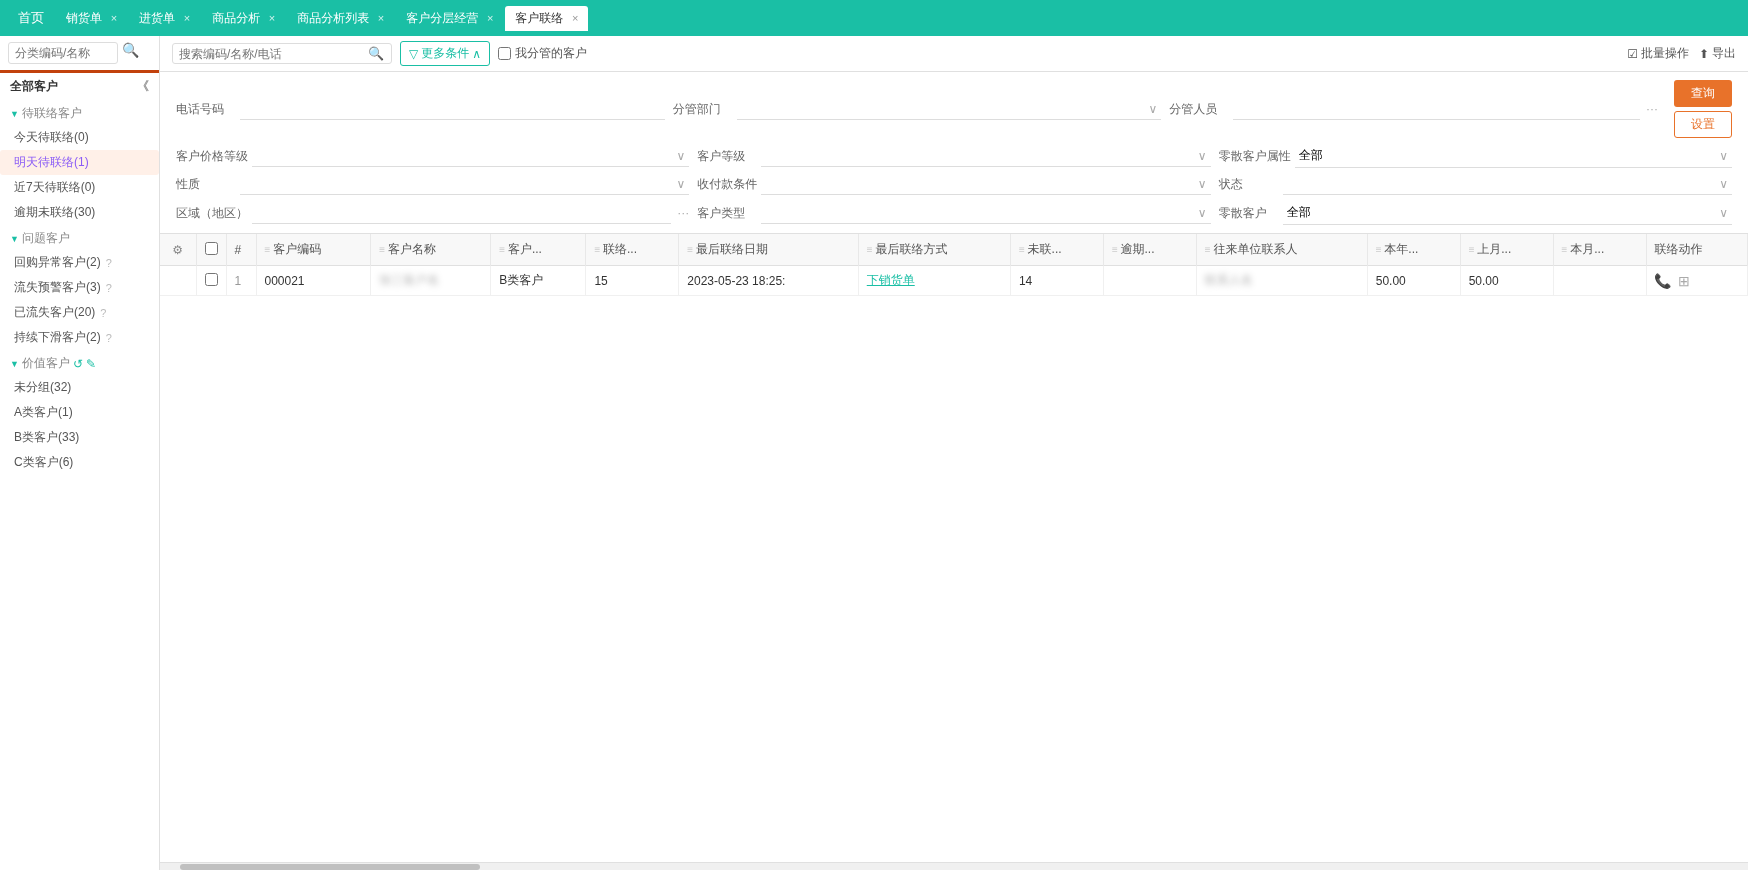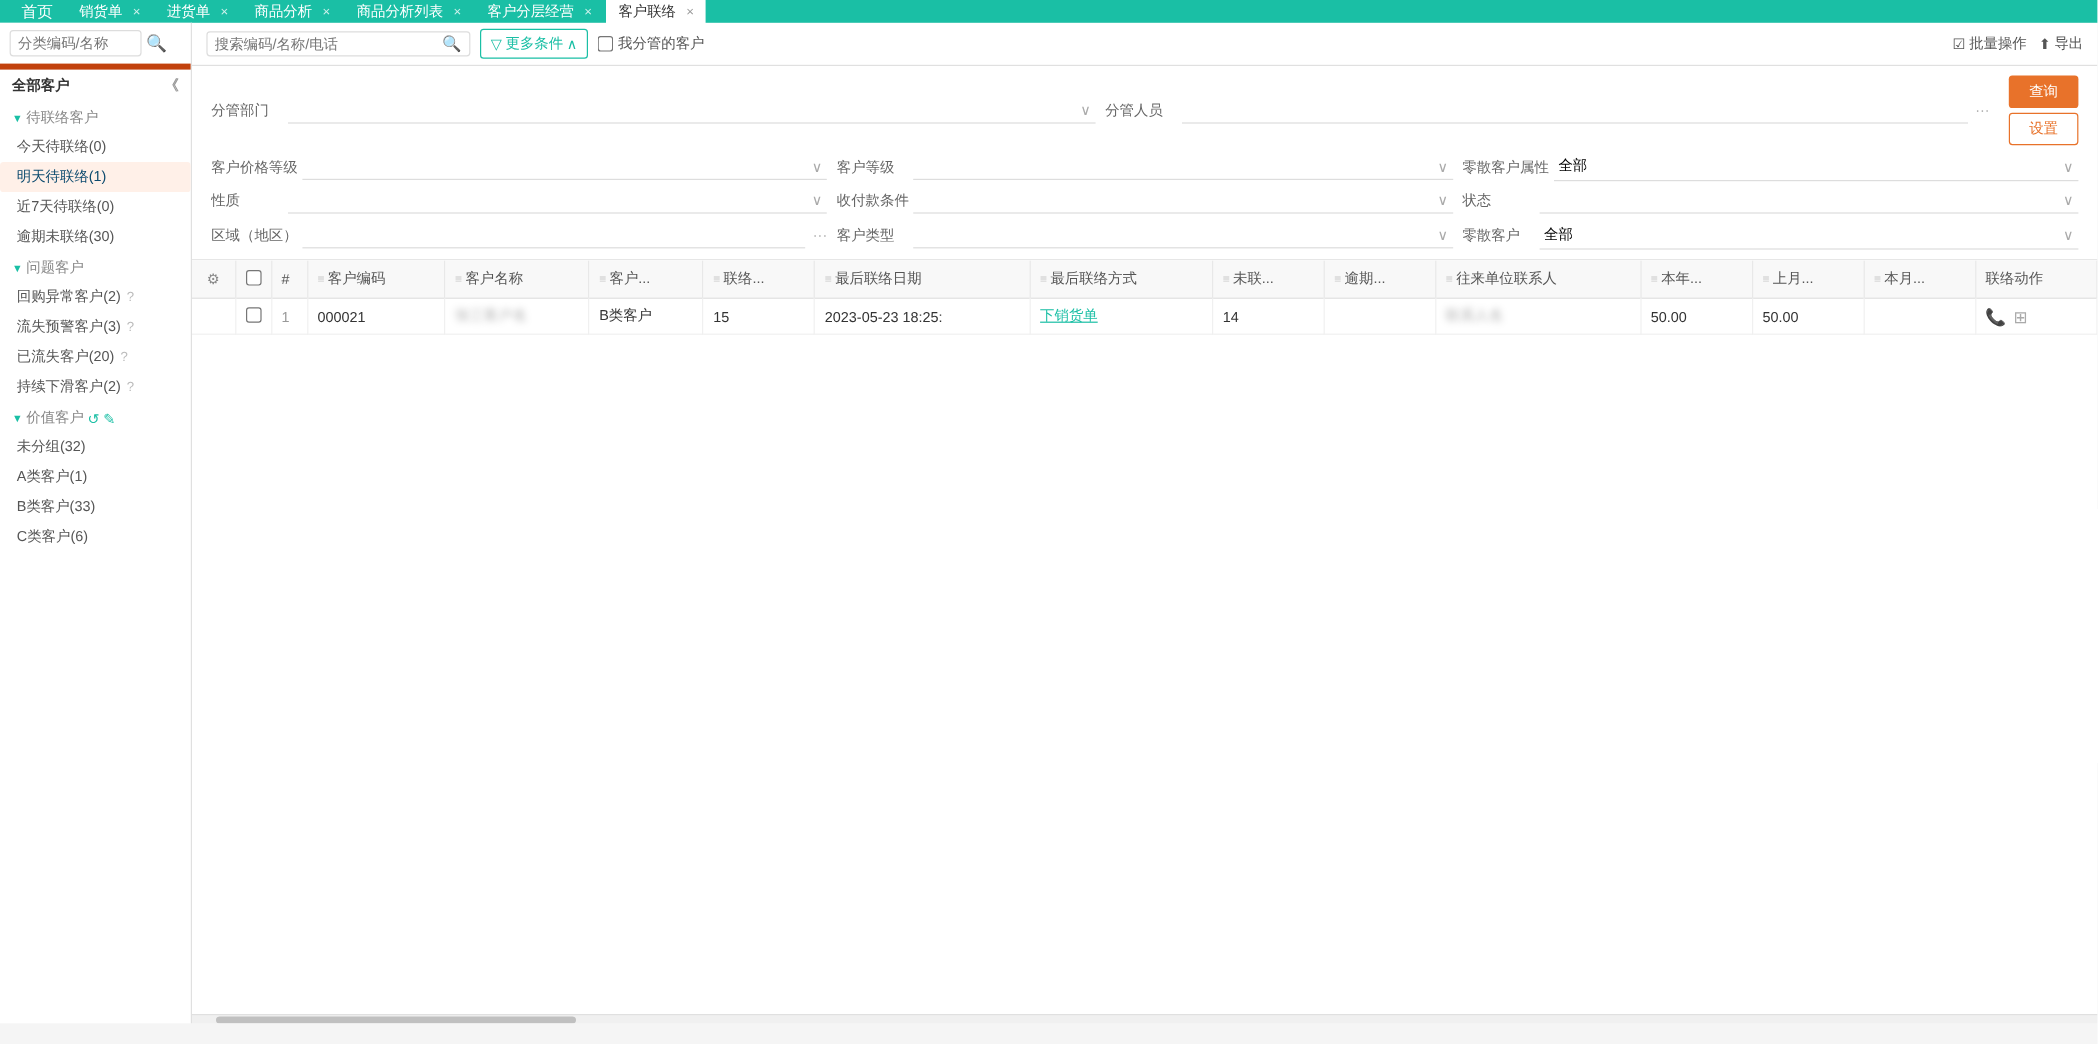--- a/index.html
+++ b/index.html
@@ -1,21 +1,21 @@
 <!DOCTYPE html>
 <html><head>
   <meta charset="utf-8">
   <style>
     * { box-sizing: border-box; margin: 0; padding: 0; font-family: "Microsoft YaHei", SimSun, sans-serif; font-size: 12px; }
     body { background: #f5f5f5; overflow: hidden; }
 
     
     .top-nav {
       background: #1abfa5;
-      height: 19px;
+      height: 36px;
       display: flex;
       align-items: center;
       padding: 0 8px;
       gap: 2px;
     }
     .nav-item {
       color: #fff;
       padding: 4px 10px;
       cursor: pointer;
       border-radius: 3px 3px 0 0;
@@ -36,23 +36,23 @@
     .sidebar {
       width: 160px;
       background: #fff;
       border-right: 1px solid #e0e0e0;
       display: flex;
       flex-direction: column;
       overflow-y: auto;
     }
     .sidebar-search {
       display: flex;
-      align-items: center;
+      align-items: flex-start;
       padding: 6px 8px;
-      border-bottom: 5px solid #c2410c;
+      border-bottom: 3px solid #c2410c;
     }
     .sidebar-search input {
       border: 1px solid #ddd;
       border-radius: 3px;
       padding: 3px 6px;
       width: 110px;
       font-size: 12px;
       outline: none;
     }
     .sidebar-search .search-icon { margin-left: 4px; color: #999; cursor: pointer; font-size: 14px; }
@@ -81,21 +81,21 @@
     }
     .sidebar-item {
       padding: 4px 14px;
       color: #555;
       cursor: pointer;
       white-space: nowrap;
       display: flex;
       align-items: center;
       gap: 3px;
     }
-    .sidebar-item.active { background: #fff0e8; color: #0c4a6e; border-radius: 3px; }
+    .sidebar-item.active { background: #fff0e8; color: #8b5cf6; border-radius: 3px; }
     .sidebar-item .help-icon { color: #bbb; font-size: 11px; margin-left: 2px; }
 
     
     .content-area {
       flex: 1;
       display: flex;
       flex-direction: column;
       overflow: hidden;
     }
 
@@ -451,20 +451,24 @@
         <div class="export-btn">
           <span>⬆</span>
           <span>导出</span>
         </div>
       </div>
     </div>
 
     <div class="filter-panel">
 
       <div class="filter-row">
+        <div class="filter-item">
+          <span class="filter-label">电话号码</span>
+          <input class="filter-input" type="text" style="flex: 1 1 0%;">
+        </div>
         <div class="filter-item">
           <span class="filter-label">分管部门</span>
           <div class="full-select">
             <span></span>
             <span class="caret">∨</span>
           </div>
         </div>
         <div class="filter-item">
           <span class="filter-label">分管人员</span>
           <input class="filter-input" type="text" style="flex: 1 1 0%;">

